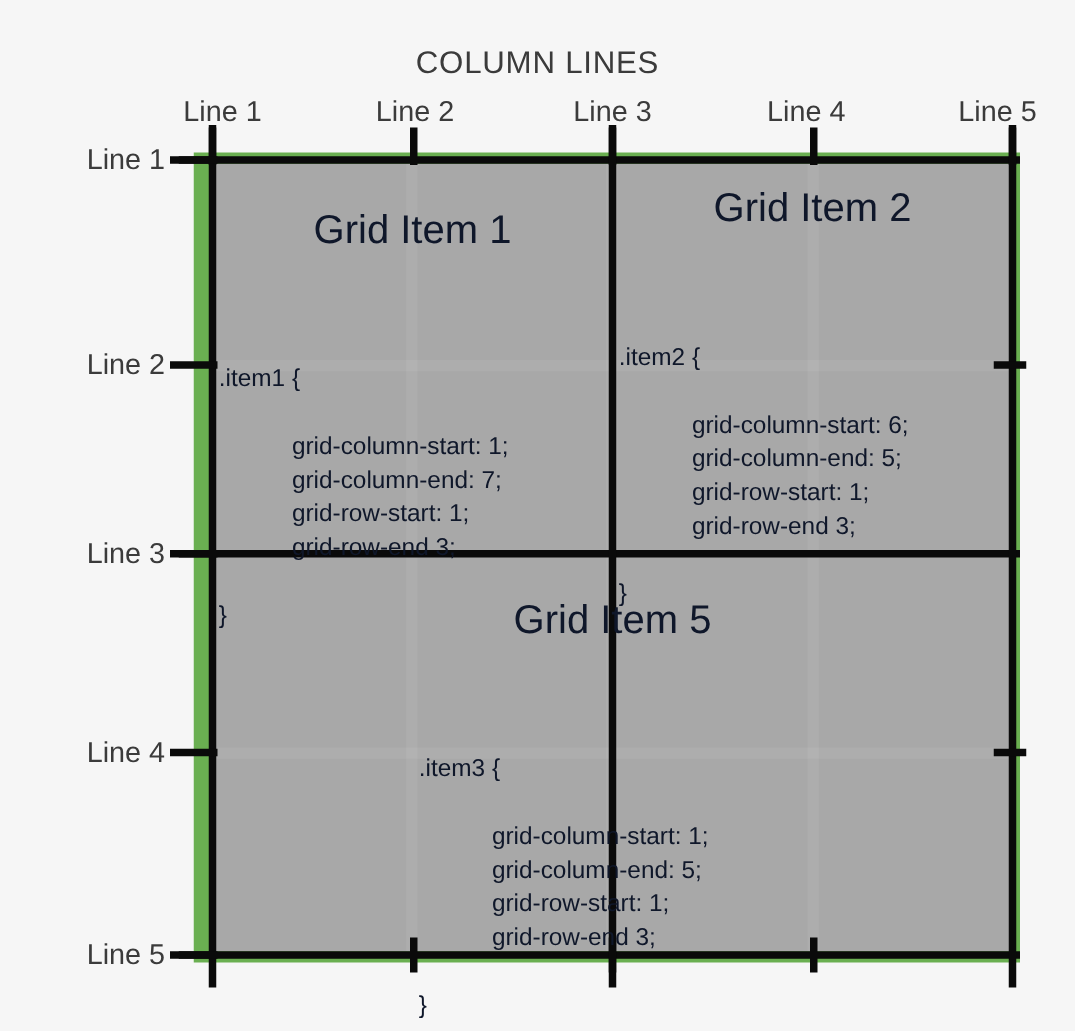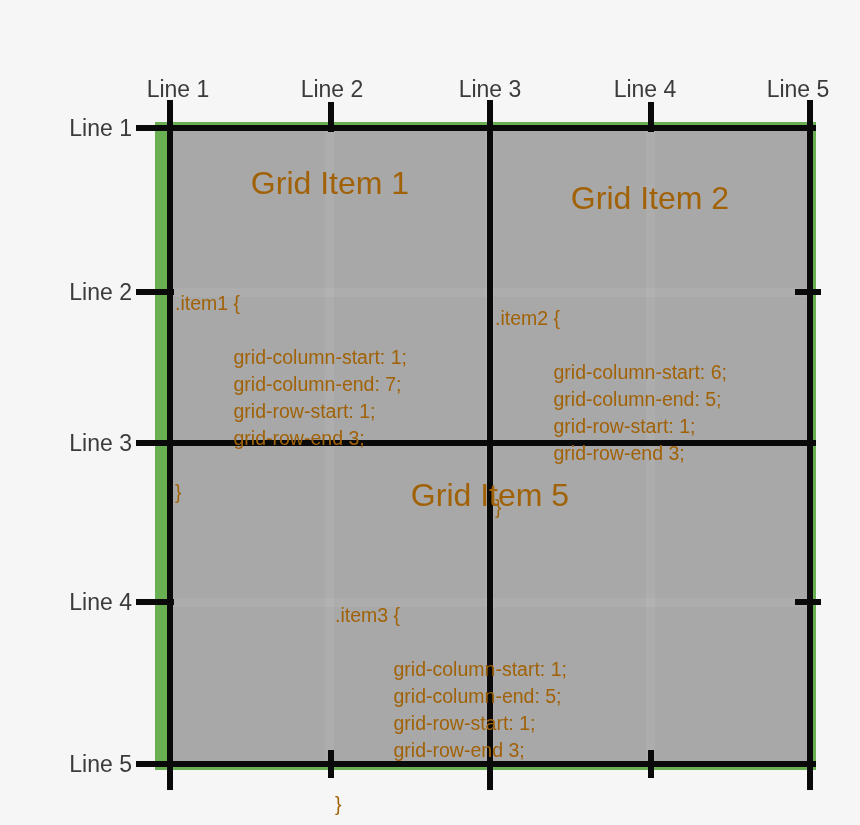--- a/index.html
+++ b/index.html
@@ -100,21 +100,21 @@
   }
   .vline {
     position: absolute;
     width: 6px;
     background: #0a0a0a;
   }
 
   
   .item {
     position: absolute;
-    color: #a16207;
+    color: #0f172a;
   }
   .item-title {
     font-size: 32px;
     text-align: center;
     white-space: nowrap;
     margin: 0 0 34px 0;
     font-weight: 400;
   }
   .code {
     font-size: 19.5px;
@@ -122,20 +122,21 @@
     white-space: pre;
     font-family: "Liberation Sans", sans-serif;
   }
   .code .ind { padding-left: 26px; display: inline-block; text-align: right; }
 </style>
 </head>
 <body>
 
 <div id="stage">
 
+  <div class="col-title">COLUMN LINES</div>
 
   <div class="green-box"></div>
 
   <div class="gray-area">
     <div class="gutter-v" style="left:155px; top:0; height:630px;"></div>
     <div class="gutter-v" style="left:315px; top:0; height:630px;"></div>
     <div class="gutter-v" style="left:476px; top:0; height:630px;"></div>
     <div class="gutter-h" style="top:157px; left:0; width:640px;"></div>
     <div class="gutter-h" style="top:467px; left:0; width:640px;"></div>
   </div>
@@ -184,21 +185,21 @@
     <div class="code">
       <div>.item1 {</div>
       <div class="ind">grid-column-start: 1;</div>
       <div class="ind">grid-column-end: 7;</div>
       <div class="ind">grid-row-start: 1;</div>
       <div class="ind">grid-row-end 3;</div>
       <div>}</div>
     </div>
   </div>
 
-  <div class="item" style="left:495px; top:180px; width:310px;">
+  <div class="item" style="left:495px; top:148px; width:310px;">
     <div class="item-title">Grid Item 2</div>
     <div class="code">
       <div>.item2 {</div>
       <div class="ind">grid-column-start: 6;</div>
       <div class="ind">grid-column-end: 5;</div>
       <div class="ind">grid-row-start: 1;</div>
       <div class="ind">grid-row-end 3;</div>
       <div>}</div>
     </div>
   </div>

